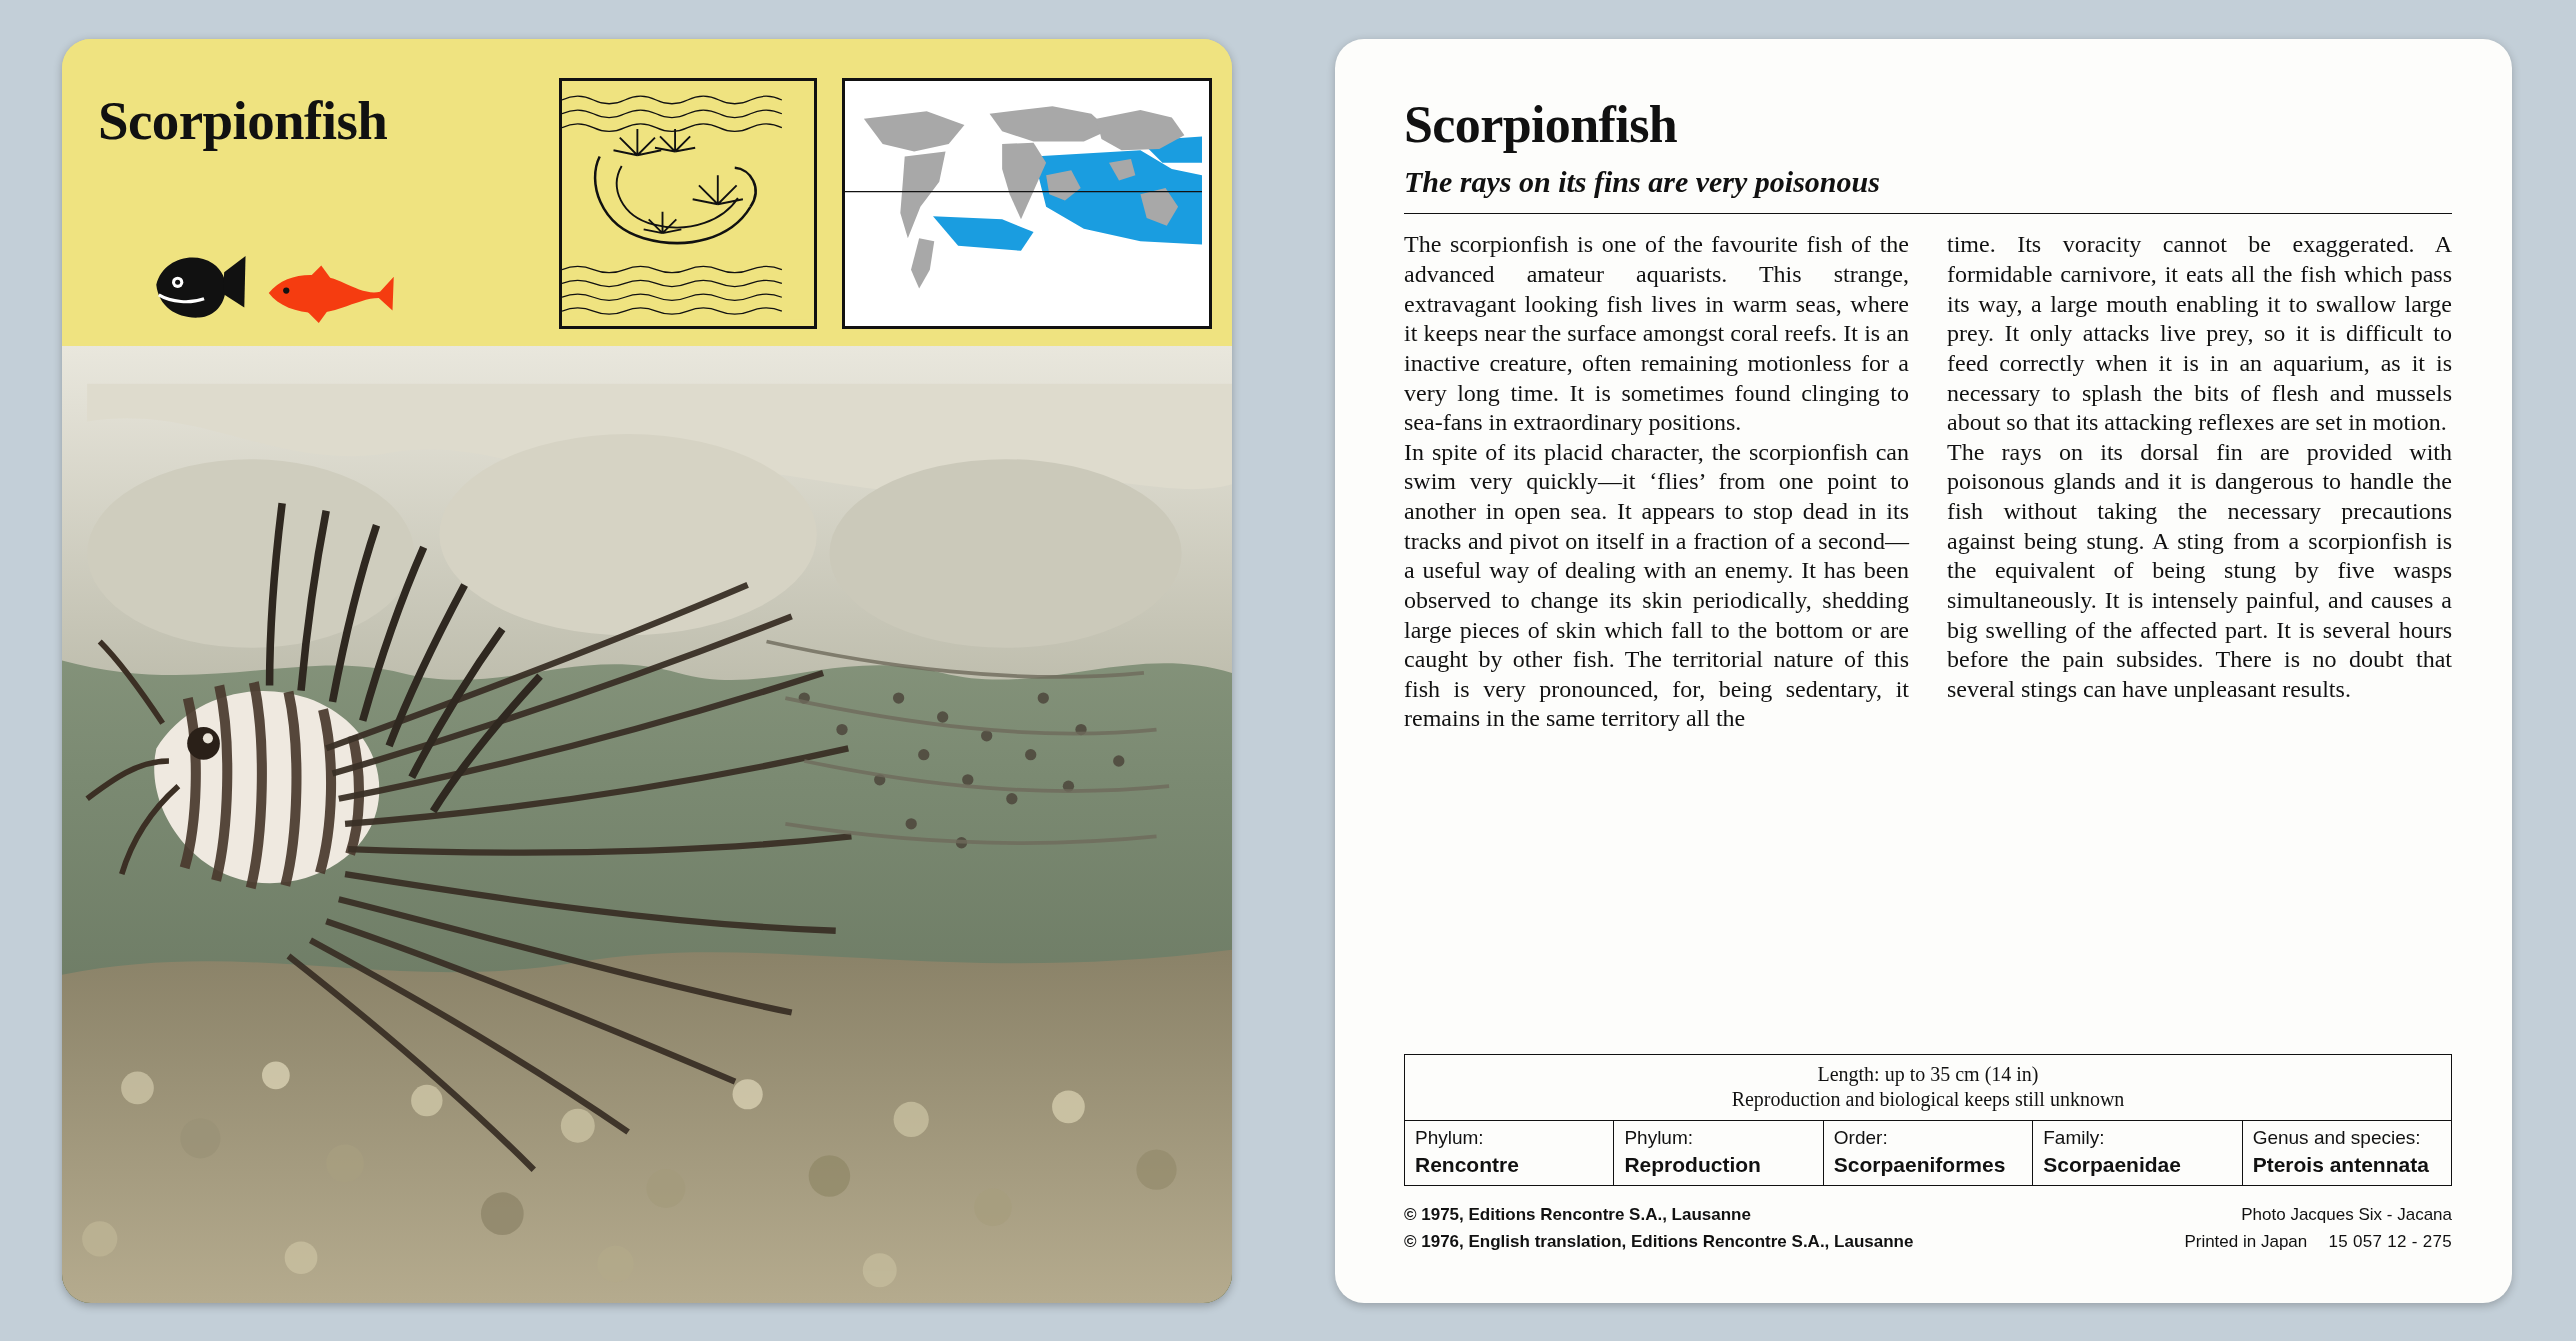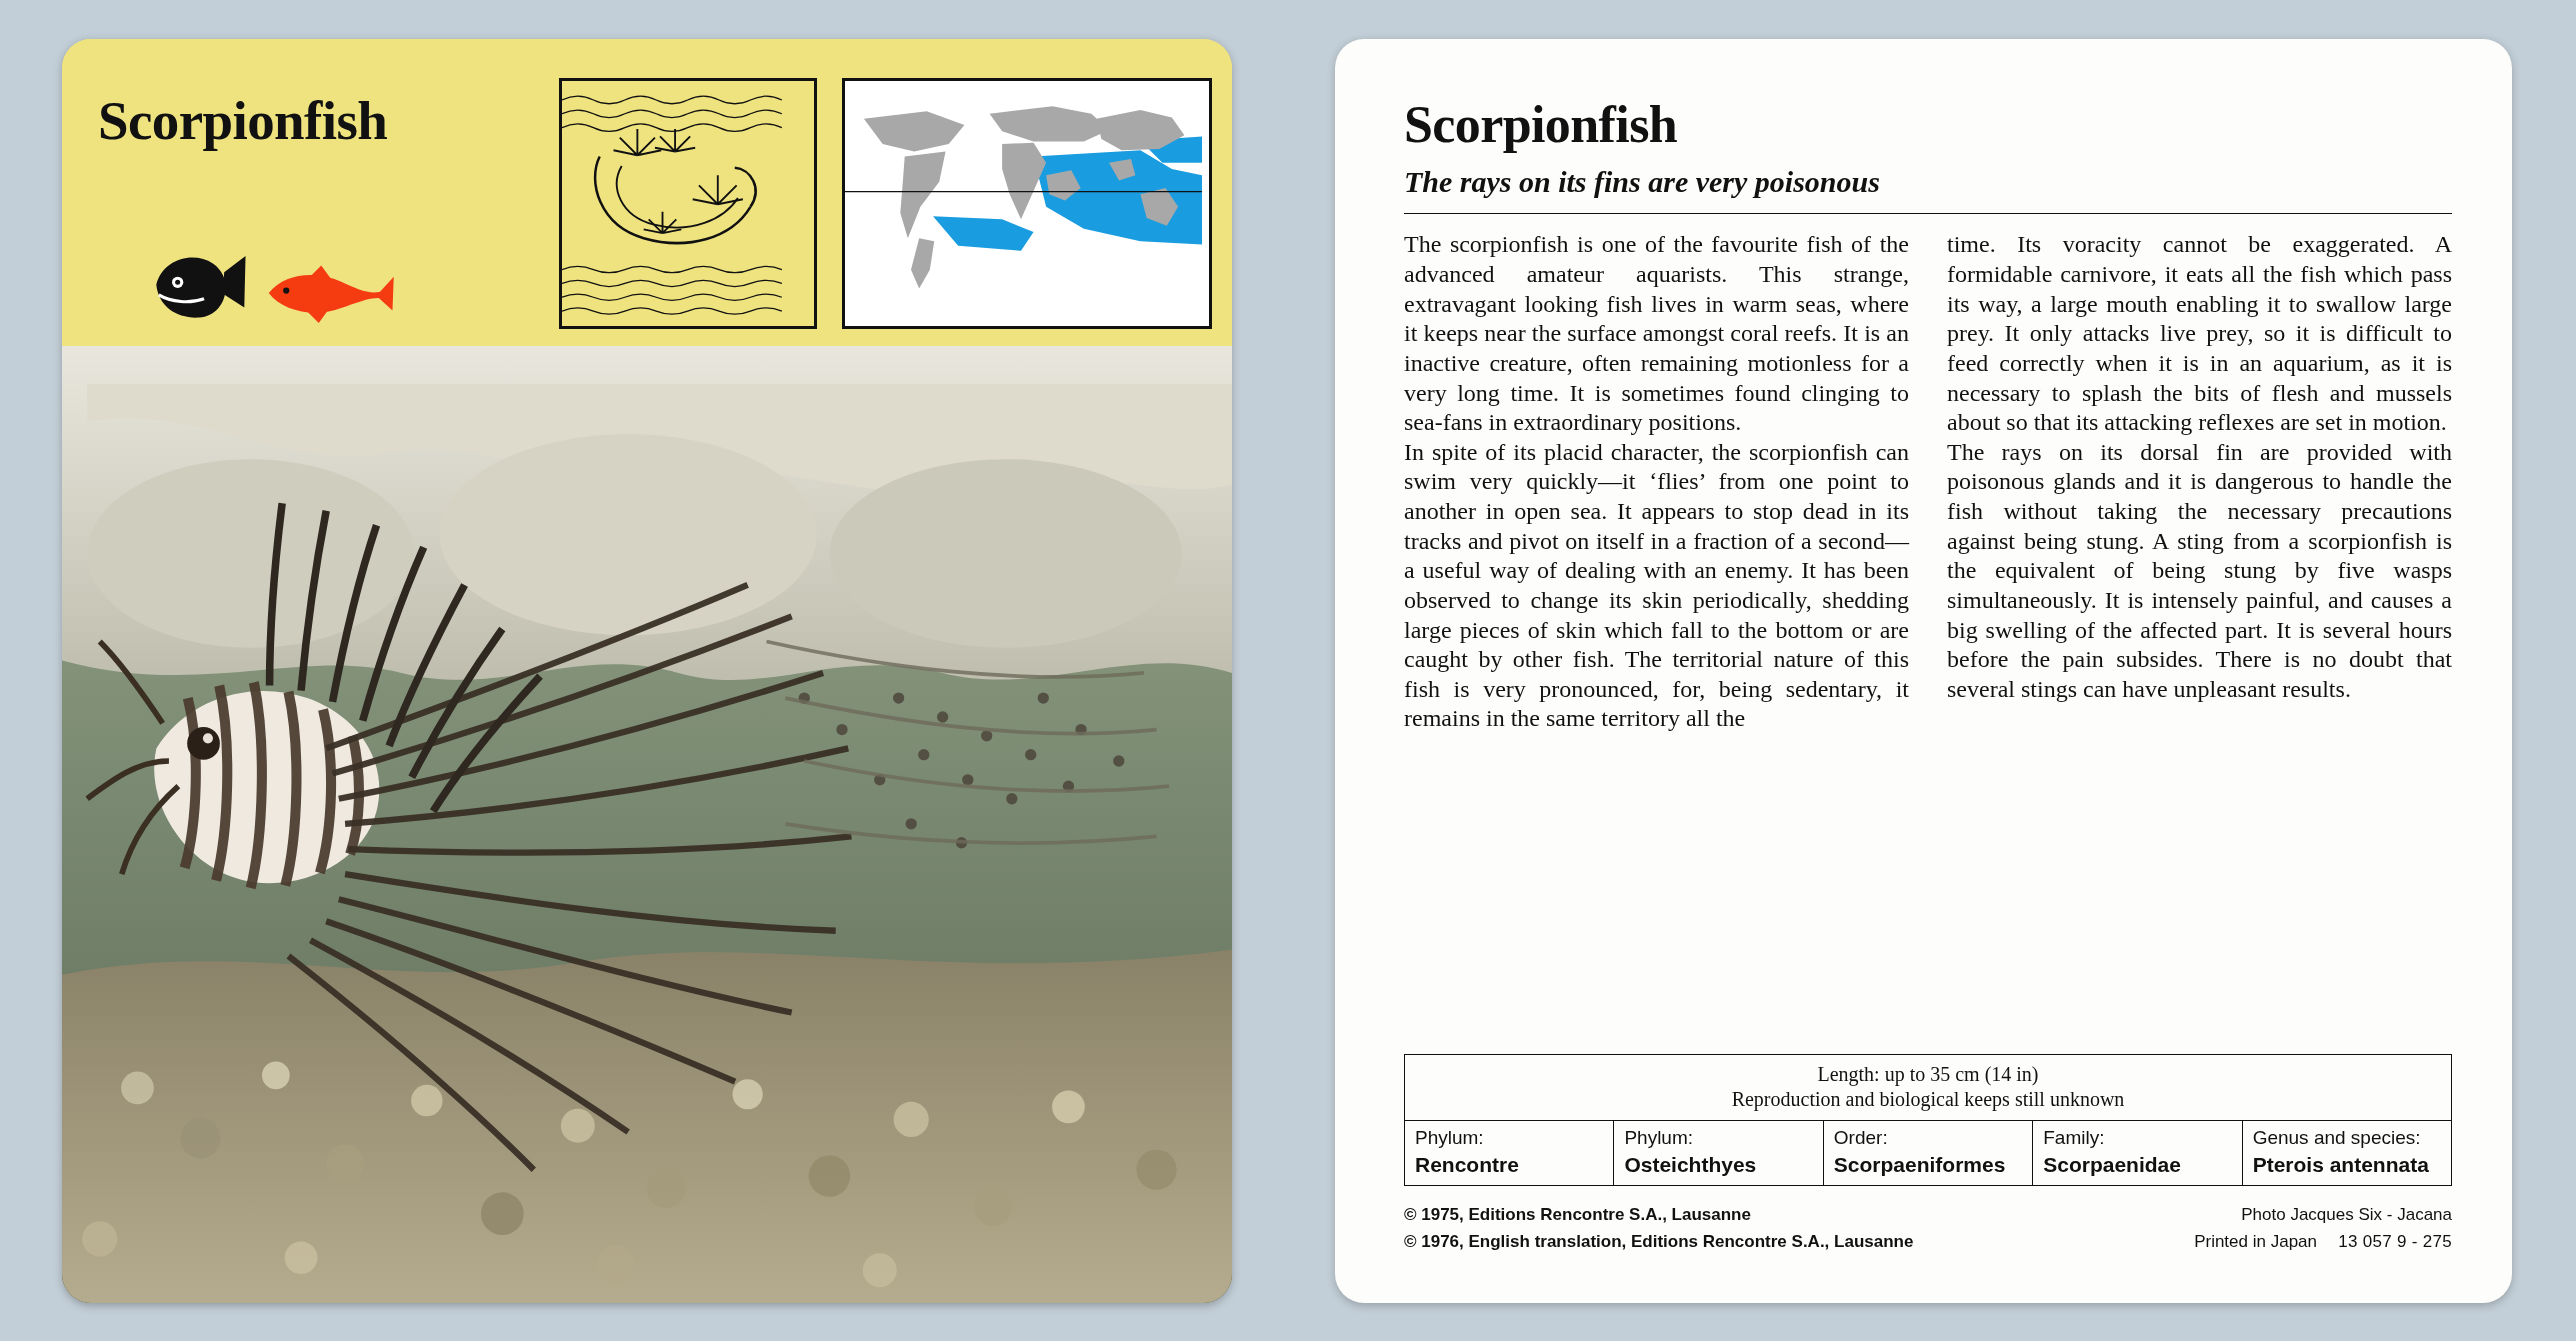--- a/index.html
+++ b/index.html
@@ -422,21 +422,21 @@
         <div>Length: up to 35 cm (14 in)</div>
         <div>Reproduction and biological keeps still unknown</div>
       </div>
       <div class="spec-row">
         <div class="spec-cell">
           <div class="spec-label">Phylum:</div>
           <div class="spec-value">Rencontre</div>
         </div>
         <div class="spec-cell">
           <div class="spec-label">Phylum:</div>
-          <div class="spec-value">Osteichthyes</div>
+          <div class="spec-value">Reproduction</div>
         </div>
         <div class="spec-cell">
           <div class="spec-label">Order:</div>
           <div class="spec-value">Scorpaeniformes</div>
         </div>
         <div class="spec-cell">
           <div class="spec-label">Family:</div>
           <div class="spec-value">Scorpaenidae</div>
         </div>
         <div class="spec-cell">
@@ -448,20 +448,20 @@
 
     <div class="footer">
       <div class="footer-left">
         <div>© 1975, Editions Rencontre S.A., Lausanne</div>
         <div>© 1976, English translation, Editions Rencontre S.A., Lausanne</div>
       </div>
       <div class="footer-right">
         <div>Photo Jacques Six - Jacana</div>
         <div>
           <span>Printed in  Japan</span>
-          <span class="tiny-code" style="margin-left:16.4px;">13 057 9 - 275</span>
+          <span class="tiny-code" style="margin-left:16.4px;">15 057 12 - 275</span>
         </div>
       </div>
     </div>
   </div>
 
 </div>
 
 
 </body></html>

